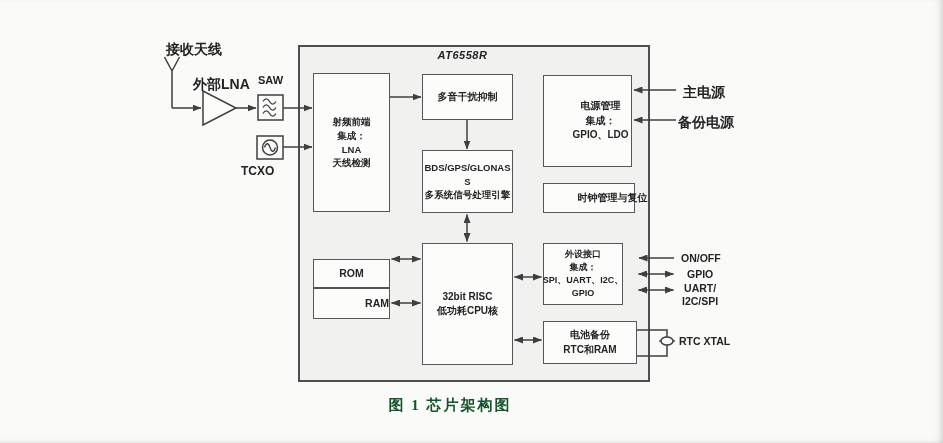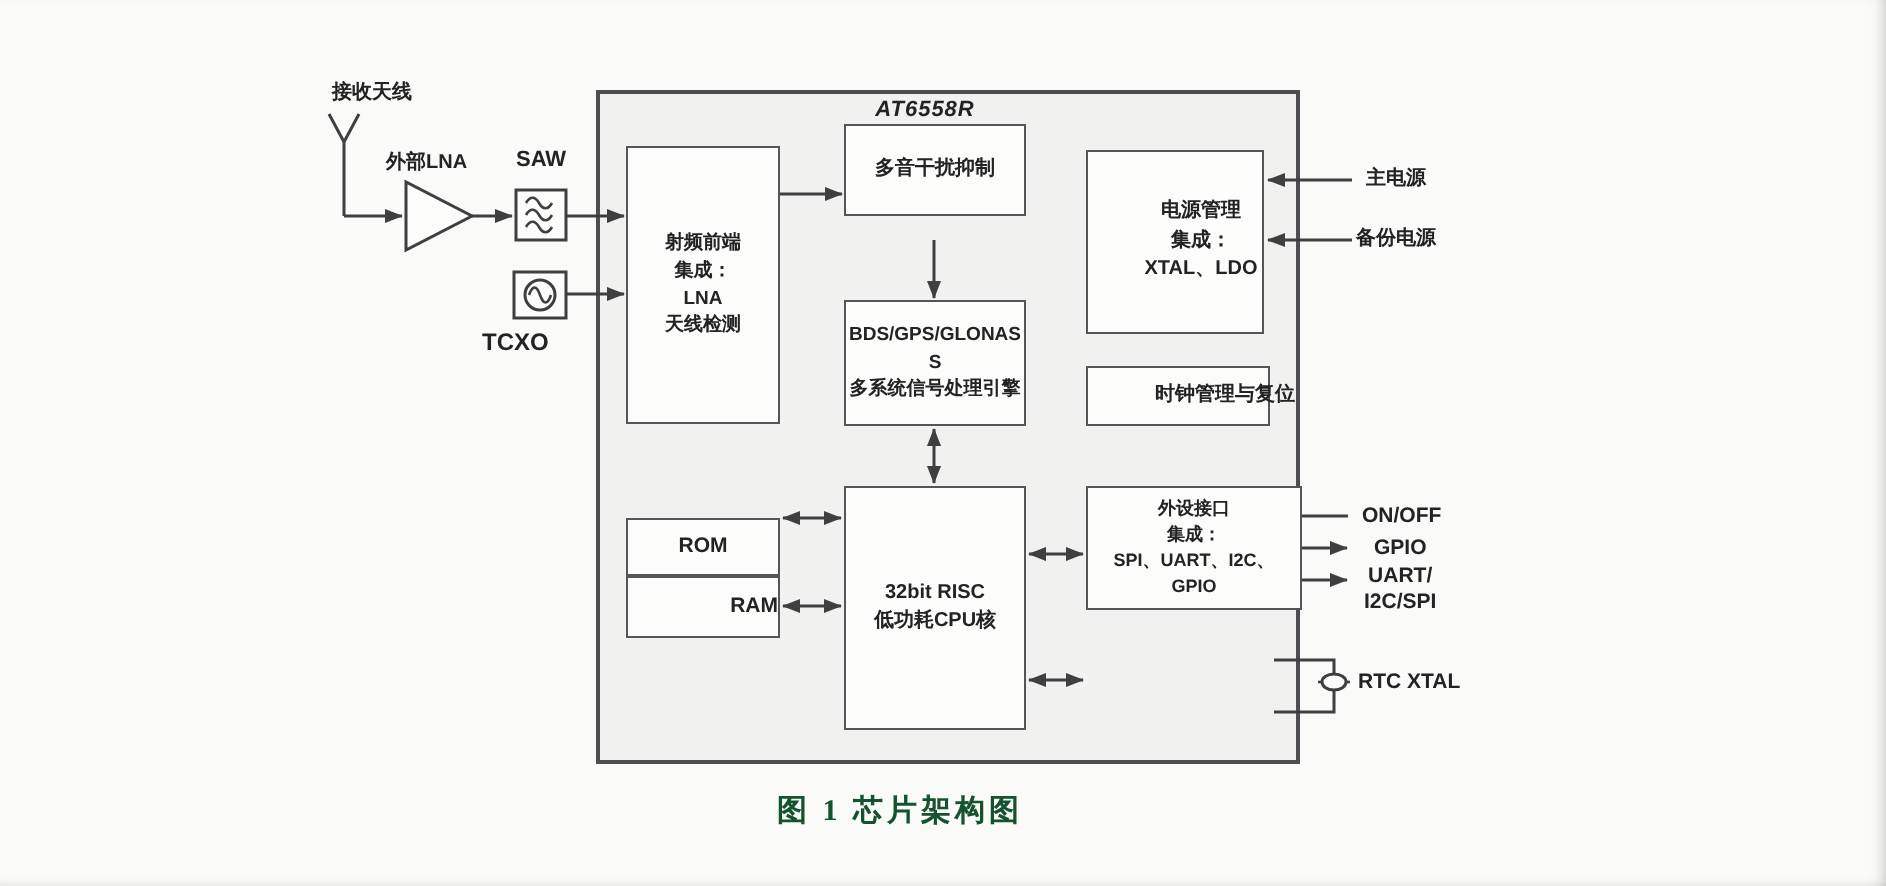--- a/index.html
+++ b/index.html
@@ -34,21 +34,21 @@
     box-sizing:border-box;
     display:flex;flex-direction:column;justify-content:center;align-items:center;
     text-align:center;
     font-weight:bold;color:#232326;
     font-size:10px;line-height:1.45;
     white-space:nowrap;
   }
   .block span{display:block;}
   .lbl{
     position:absolute;z-index:3;
-    font-weight:bold;color:#232326;font-size:10px;line-height:1.2;
+    font-weight:bold;color:#232326;font-size:14px;line-height:1.2;
     white-space:nowrap;
   }
   .caption{
     position:absolute;left:330px;top:396px;width:240px;z-index:3;
     text-align:center;
     font-family:"Liberation Serif","DejaVu Serif",serif;
     font-weight:bold;font-size:15px;color:#14532d;
     letter-spacing:2px;
   }
 </style>
@@ -122,28 +122,28 @@
   <div class="lbl" style="left:258px;top:74px;font-size:11px;">SAW</div>
   <div class="lbl" style="left:241px;top:164px;font-size:12px;">TCXO</div>
 
   <div class="block" style="left:313px;top:73px;width:77px;height:139px;font-size:9.5px;">
     <span>射频前端</span>
     <span>集成：</span>
     <span>LNA</span>
     <span>天线检测</span>
   </div>
 
-  <div class="block" style="left:422px;top:62px;width:91px;height:46px;">
+  <div class="block" style="left:422px;top:74px;width:91px;height:46px;">
     <span>多音干扰抑制</span>
   </div>
 
   <div class="block" style="left:543px;top:75px;width:89px;height:92px;padding-left:26px;">
     <span>电源管理</span>
     <span>集成：</span>
-    <span>XTAL、LDO</span>
+    <span>GPIO、LDO</span>
   </div>
 
   <div class="block" style="left:422px;top:150px;width:91px;height:63px;font-size:9.5px;">
     <span>BDS/GPS/GLONAS</span>
     <span>S</span>
     <span>多系统信号处理引擎</span>
   </div>
 
   <div class="block" style="left:543px;top:183px;width:92px;height:30px;padding-left:47px;">
     <span>时钟管理与复位</span>
@@ -155,27 +155,31 @@
 
   <div class="block" style="left:313px;top:288px;width:77px;height:31px;font-size:10.5px;align-items:flex-end;">
     <span>RAM</span>
   </div>
 
   <div class="block" style="left:422px;top:243px;width:91px;height:122px;">
     <span>32bit RISC</span>
     <span>低功耗CPU核</span>
   </div>
 
-  <div class="block" style="left:543px;top:243px;width:108px;height:62px;font-size:9px;">
+  <div class="block" style="left:543px;top:243px;width:80px;height:62px;font-size:9px;">
     <span>外设接口</span>
     <span>集成：</span>
     <span>SPI、UART、I2C、</span>
     <span>GPIO</span>
   </div>
 
+  <div class="block" style="left:543px;top:321px;width:94px;height:43px;">
+    <span>电池备份</span>
+    <span>RTC和RAM</span>
+  </div>
 
   <div class="lbl" style="left:683px;top:84px;">主电源</div>
   <div class="lbl" style="left:678px;top:114px;">备份电源</div>
   <div class="lbl" style="left:681px;top:252px;font-size:10.5px;">ON/OFF</div>
   <div class="lbl" style="left:687px;top:268px;font-size:10.5px;">GPIO</div>
   <div class="lbl" style="left:682px;top:282px;font-size:10.5px;text-align:center;">
     <span style="display:block;">UART/</span>
     <span style="display:block;">I2C/SPI</span>
   </div>
   <div class="lbl" style="left:679px;top:335px;font-size:10.5px;">RTC XTAL</div>

